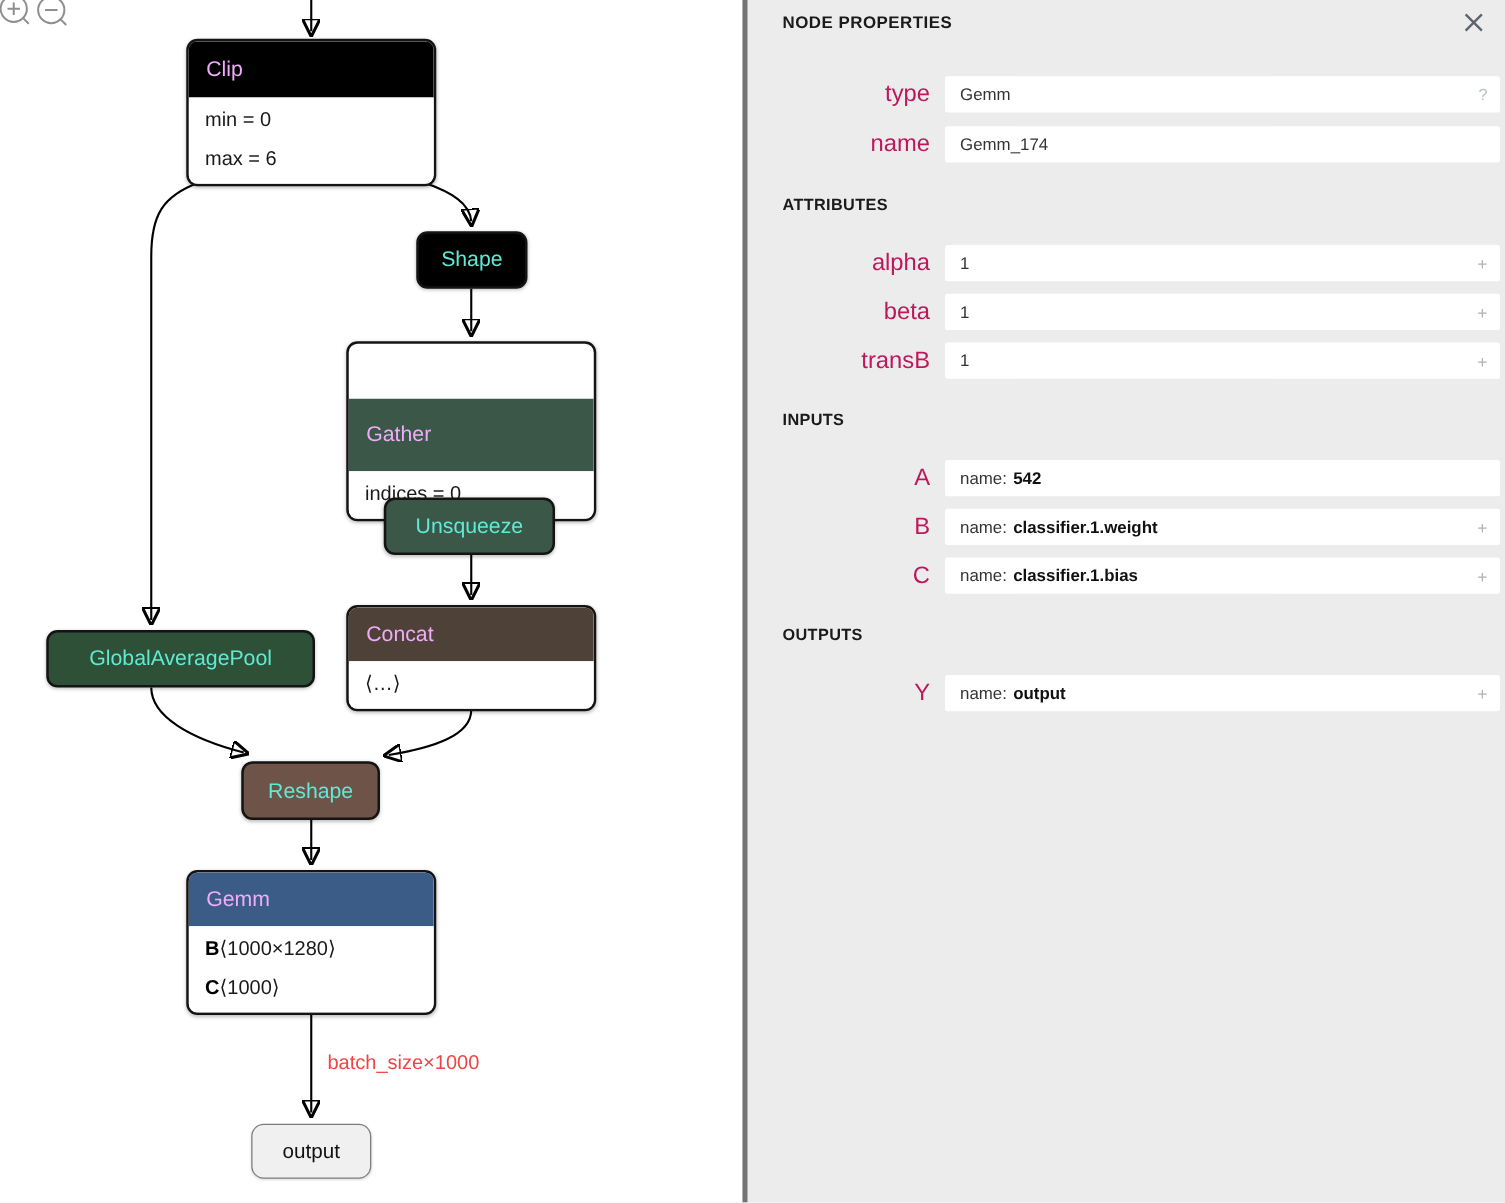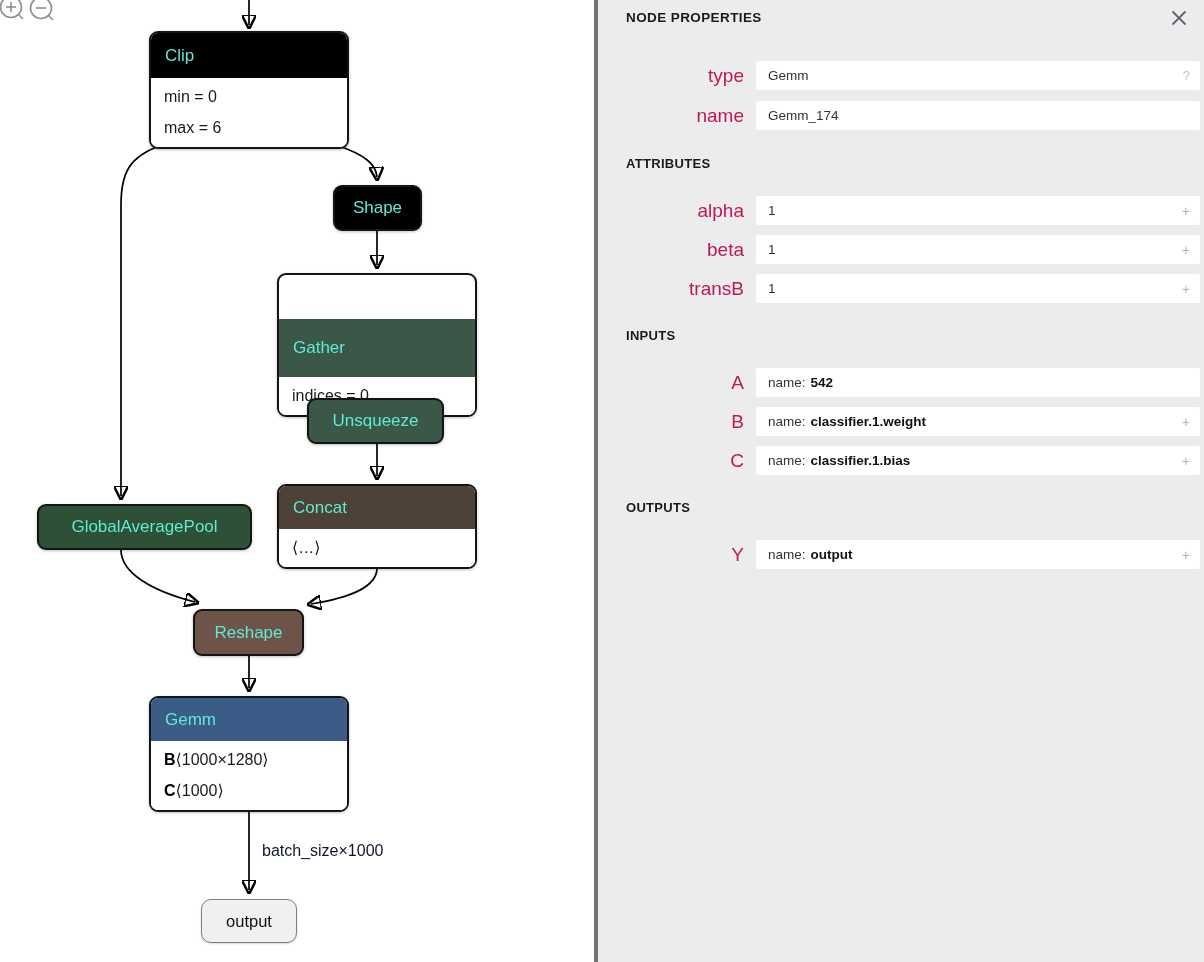--- a/index.html
+++ b/index.html
@@ -21,21 +21,21 @@
 
   .node {
     position:absolute;
     border:2px solid #141414;
     border-radius:9px;
     overflow:hidden;
     box-shadow:0 1px 3px rgba(0,0,0,0.25);
     background:#ffffff;
   }
   .node-header {
-    color:#5eead4;
+    color:#f0abfc;
     font-size:17px;
     padding:0 14px;
     display:flex;
     align-items:center;
   }
   .node-solo {
     color:#5eead4;
     font-size:17px;
     display:flex;
     align-items:center;
@@ -74,21 +74,21 @@
   .n-output {
     left:201px; top:899px; width:96px; height:44px;
     border:1.5px solid #7d7d7d; border-radius:10px;
     background:#f0f0f0; box-shadow:0 1px 2px rgba(0,0,0,0.15);
     display:flex; align-items:center; justify-content:center;
     font-size:16.5px; color:#111;
   }
 
   .edge-label {
     position:absolute; left:262px; top:842px;
-    font-size:16px; color:#0f172a; white-space:nowrap;
+    font-size:16px; color:#ef4444; white-space:nowrap;
   }
 
   
   .panel {
     position:absolute; left:594px; top:0; width:610px; height:962px;
     background:#ececec; border-left:4px solid #737373;
   }
   .panel-title {
     position:absolute; left:28px; top:10px;
     font-size:13.5px; font-weight:bold; letter-spacing:0.4px; color:#1a1a1a;

